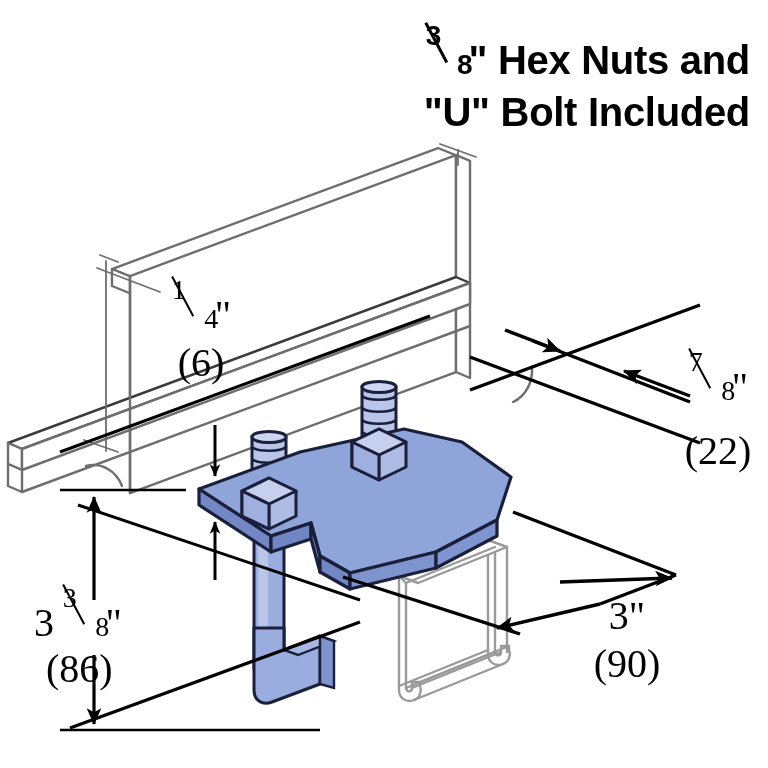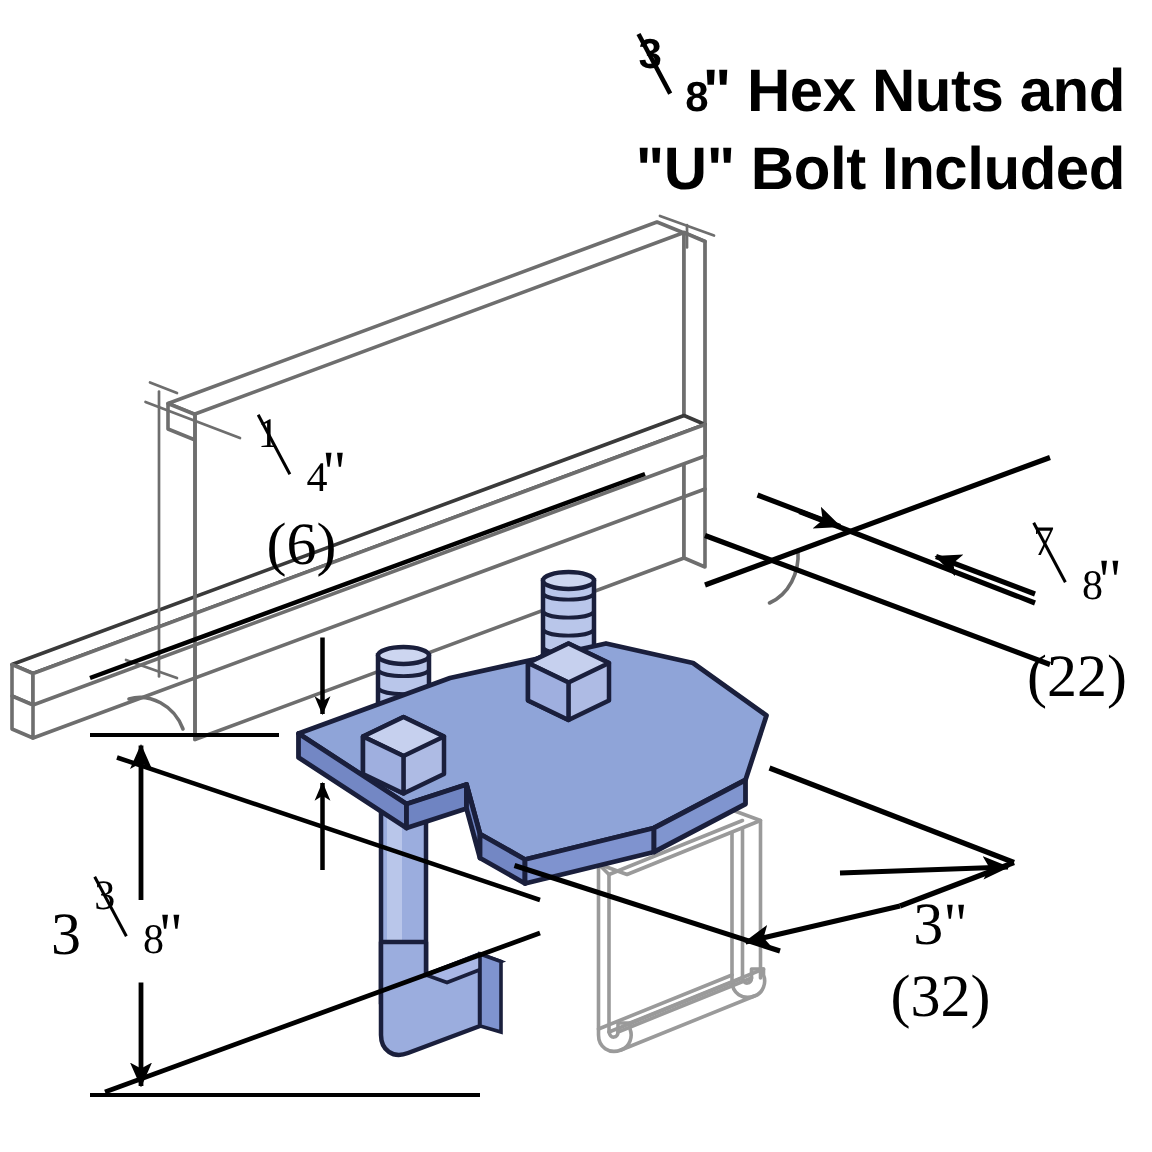--- a/index.html
+++ b/index.html
@@ -294,22 +294,23 @@
     <span class="row1 dim-main" style="display:block;">
       <span class="frac"><span class="num">7</span><span class="bar"></span><span class="den">8</span></span><span>"</span>
     </span>
     <span class="row2 dim-sub" style="display:block; margin-top:24px;">(22)</span>
   </div>
 
   <div class="dim" style="left:34px; top:596px; width:170px; text-align:left;">
     <span class="row1 dim-main" style="display:block;">
       <span>3</span><span style="display:inline-block;width:8px;"></span><span class="frac"><span class="num">3</span><span class="bar"></span><span class="den">8</span></span><span>"</span>
     </span>
+    <span class="row2 dim-sub" style="display:block; margin-top:6px; margin-left:12px;">(86)</span>
   </div>
 
   <div class="dim" style="left:562px; top:596px; width:130px;">
     <span class="row1 dim-main" style="display:block;">
       <span>3</span><span>"</span>
     </span>
-    <span class="row2 dim-sub" style="display:block; margin-top:8px;">(32)</span>
+    <span class="row2 dim-sub" style="display:block; margin-top:8px;">(90)</span>
   </div>
 
 </div>
 
 </body></html>

